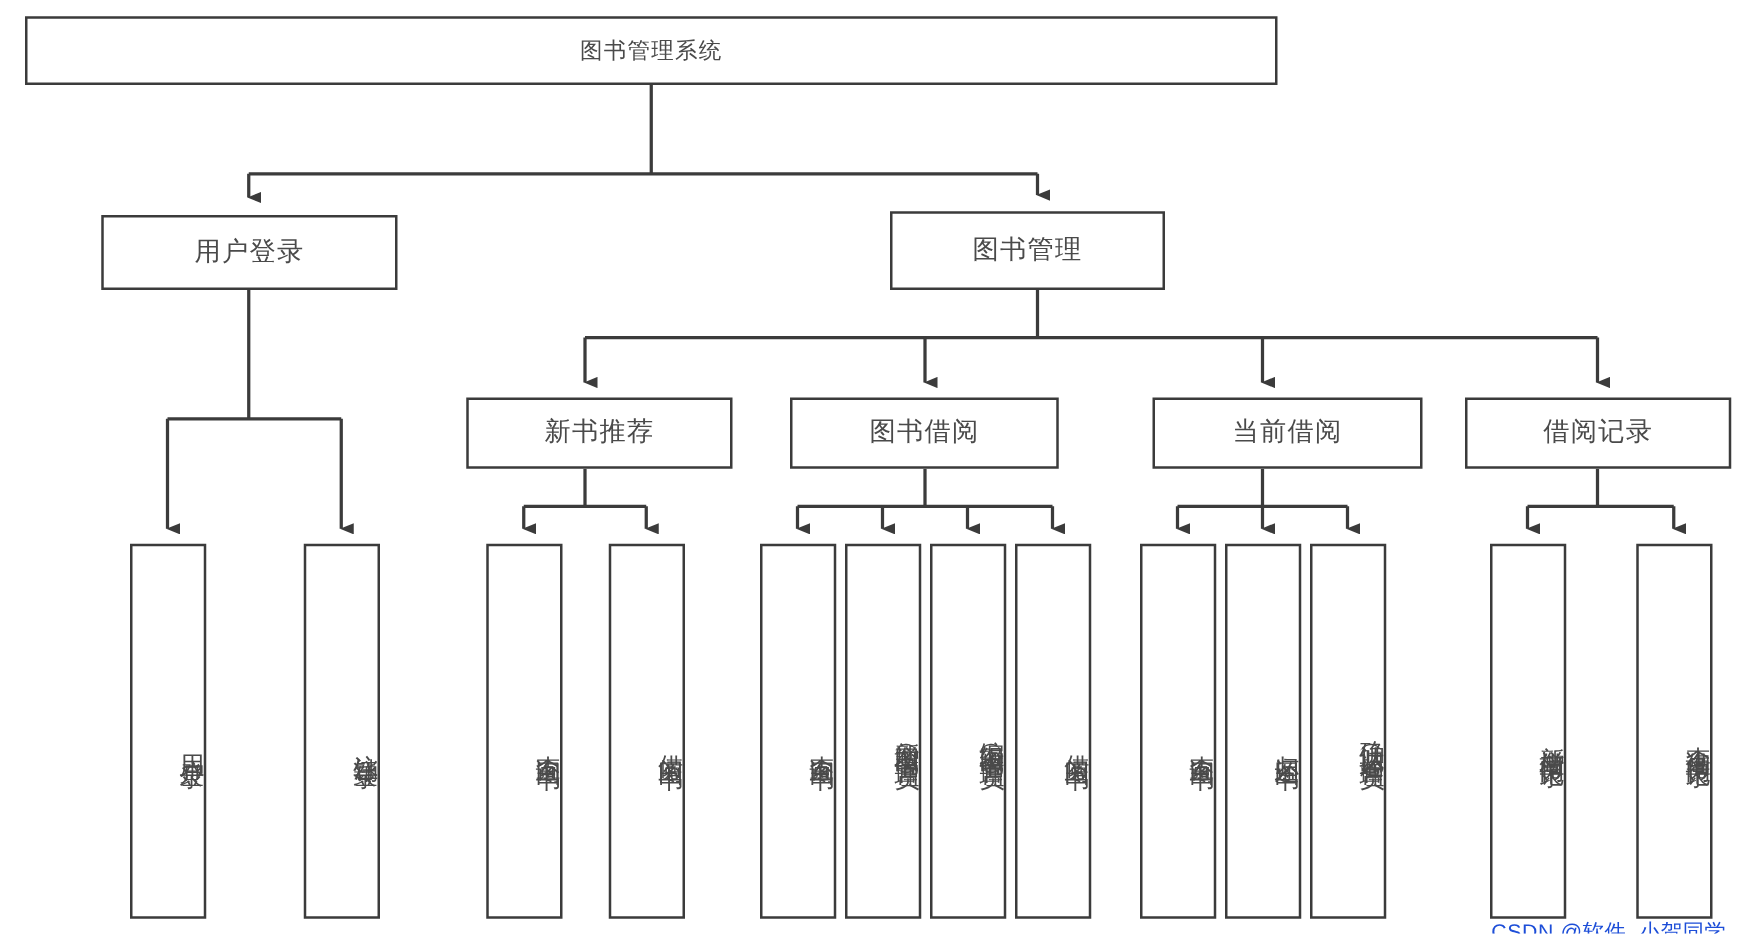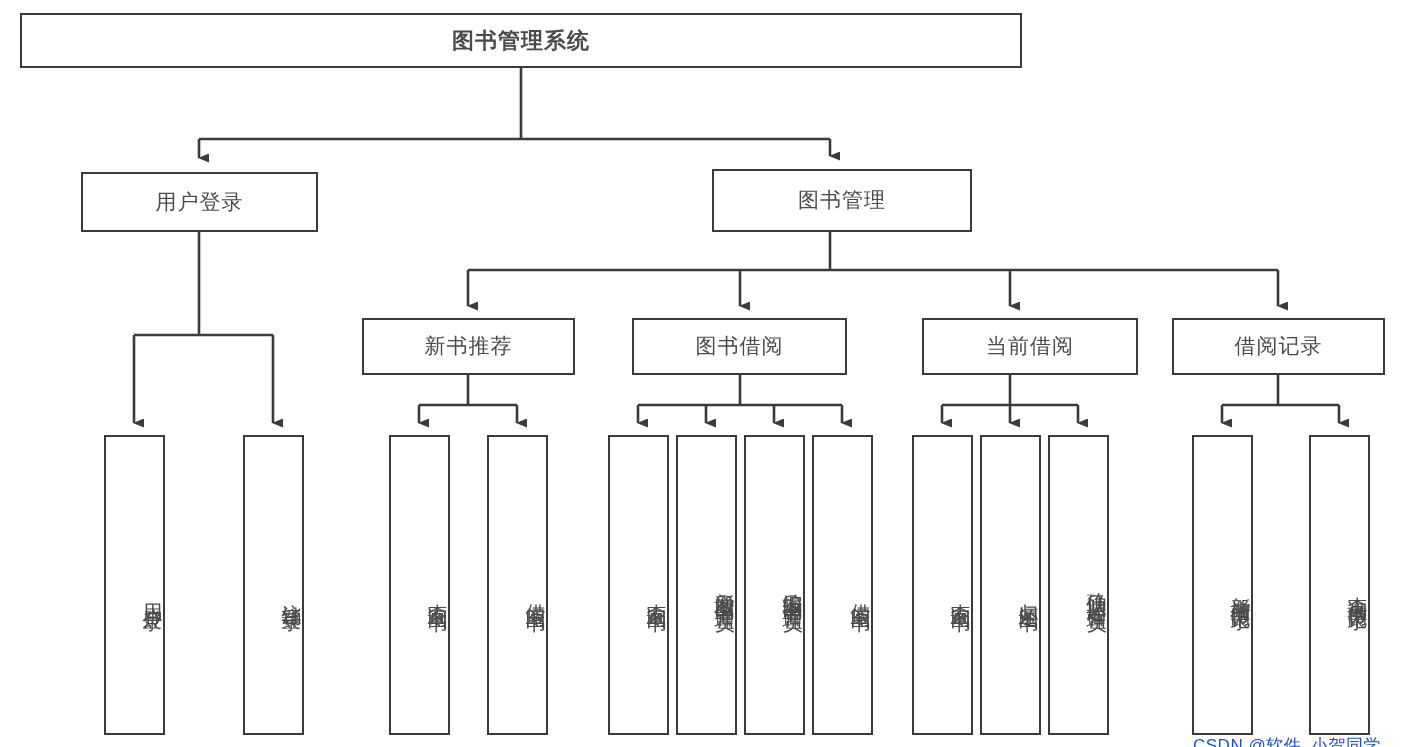--- a/index.html
+++ b/index.html
@@ -34,22 +34,21 @@
     display: flex;
     align-items: center;
     justify-content: center;
     color: #4a4a4a;
     font-size: 21px;
     letter-spacing: 1px;
     line-height: 1.25;
     text-align: center;
   }
   .node.root {
-    font-size: 22px;
-    font-weight: bold;
+    font-size: 18px;
   }
   .node.level1,
   .node.level2 {
     font-size: 21px;
   }
   .node.leaf {
     font-size: 20px;
     writing-mode: vertical-rl;
     text-orientation: upright;
     align-items: flex-start;
@@ -127,25 +126,25 @@
     </g>
   </svg>
 
   <div class="node root" style="left:20px; top:13px; width:1002px; height:55px;">
     <span>图书管理系统</span>
   </div>
 
   <div class="node level1" style="left:81px; top:172px; width:237px; height:60px;">
     <span>用户登录</span>
   </div>
-  <div class="node level1" style="left:712px; top:169px; width:260px; height:63px;">
+  <div class="node level1" style="left:712px; top:169px; width:220px; height:63px;">
     <span>图书管理</span>
   </div>
 
-  <div class="node level2" style="left:362px; top:318px; width:213px; height:57px;">
+  <div class="node level2" style="left:373px; top:318px; width:213px; height:57px;">
     <span>新书推荐</span>
   </div>
   <div class="node level2" style="left:632px; top:318px; width:215px; height:57px;">
     <span>图书借阅</span>
   </div>
   <div class="node level2" style="left:922px; top:318px; width:216px; height:57px;">
     <span>当前借阅</span>
   </div>
   <div class="node level2" style="left:1172px; top:318px; width:213px; height:57px;justify-content:center;">
     <span>借阅记录</span>

